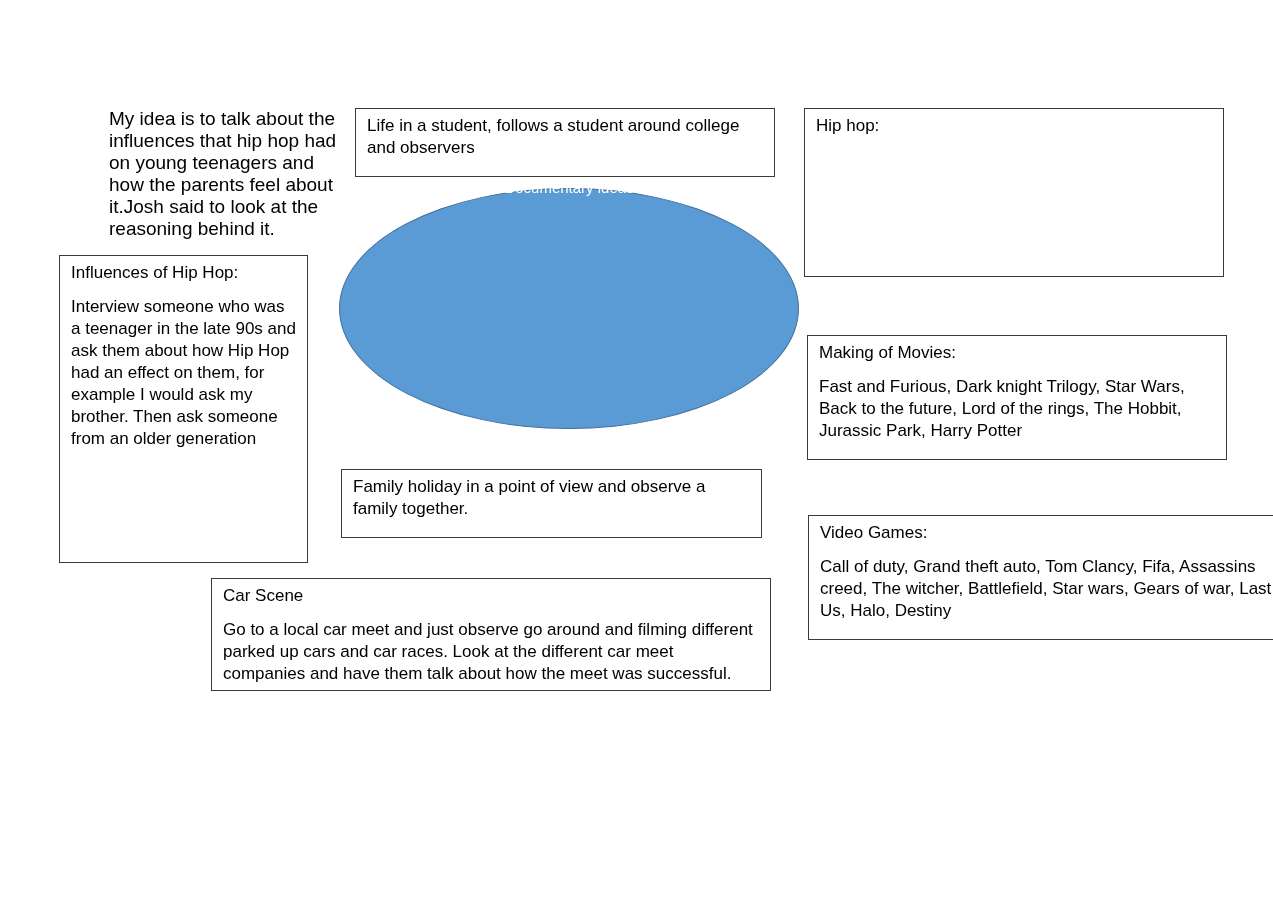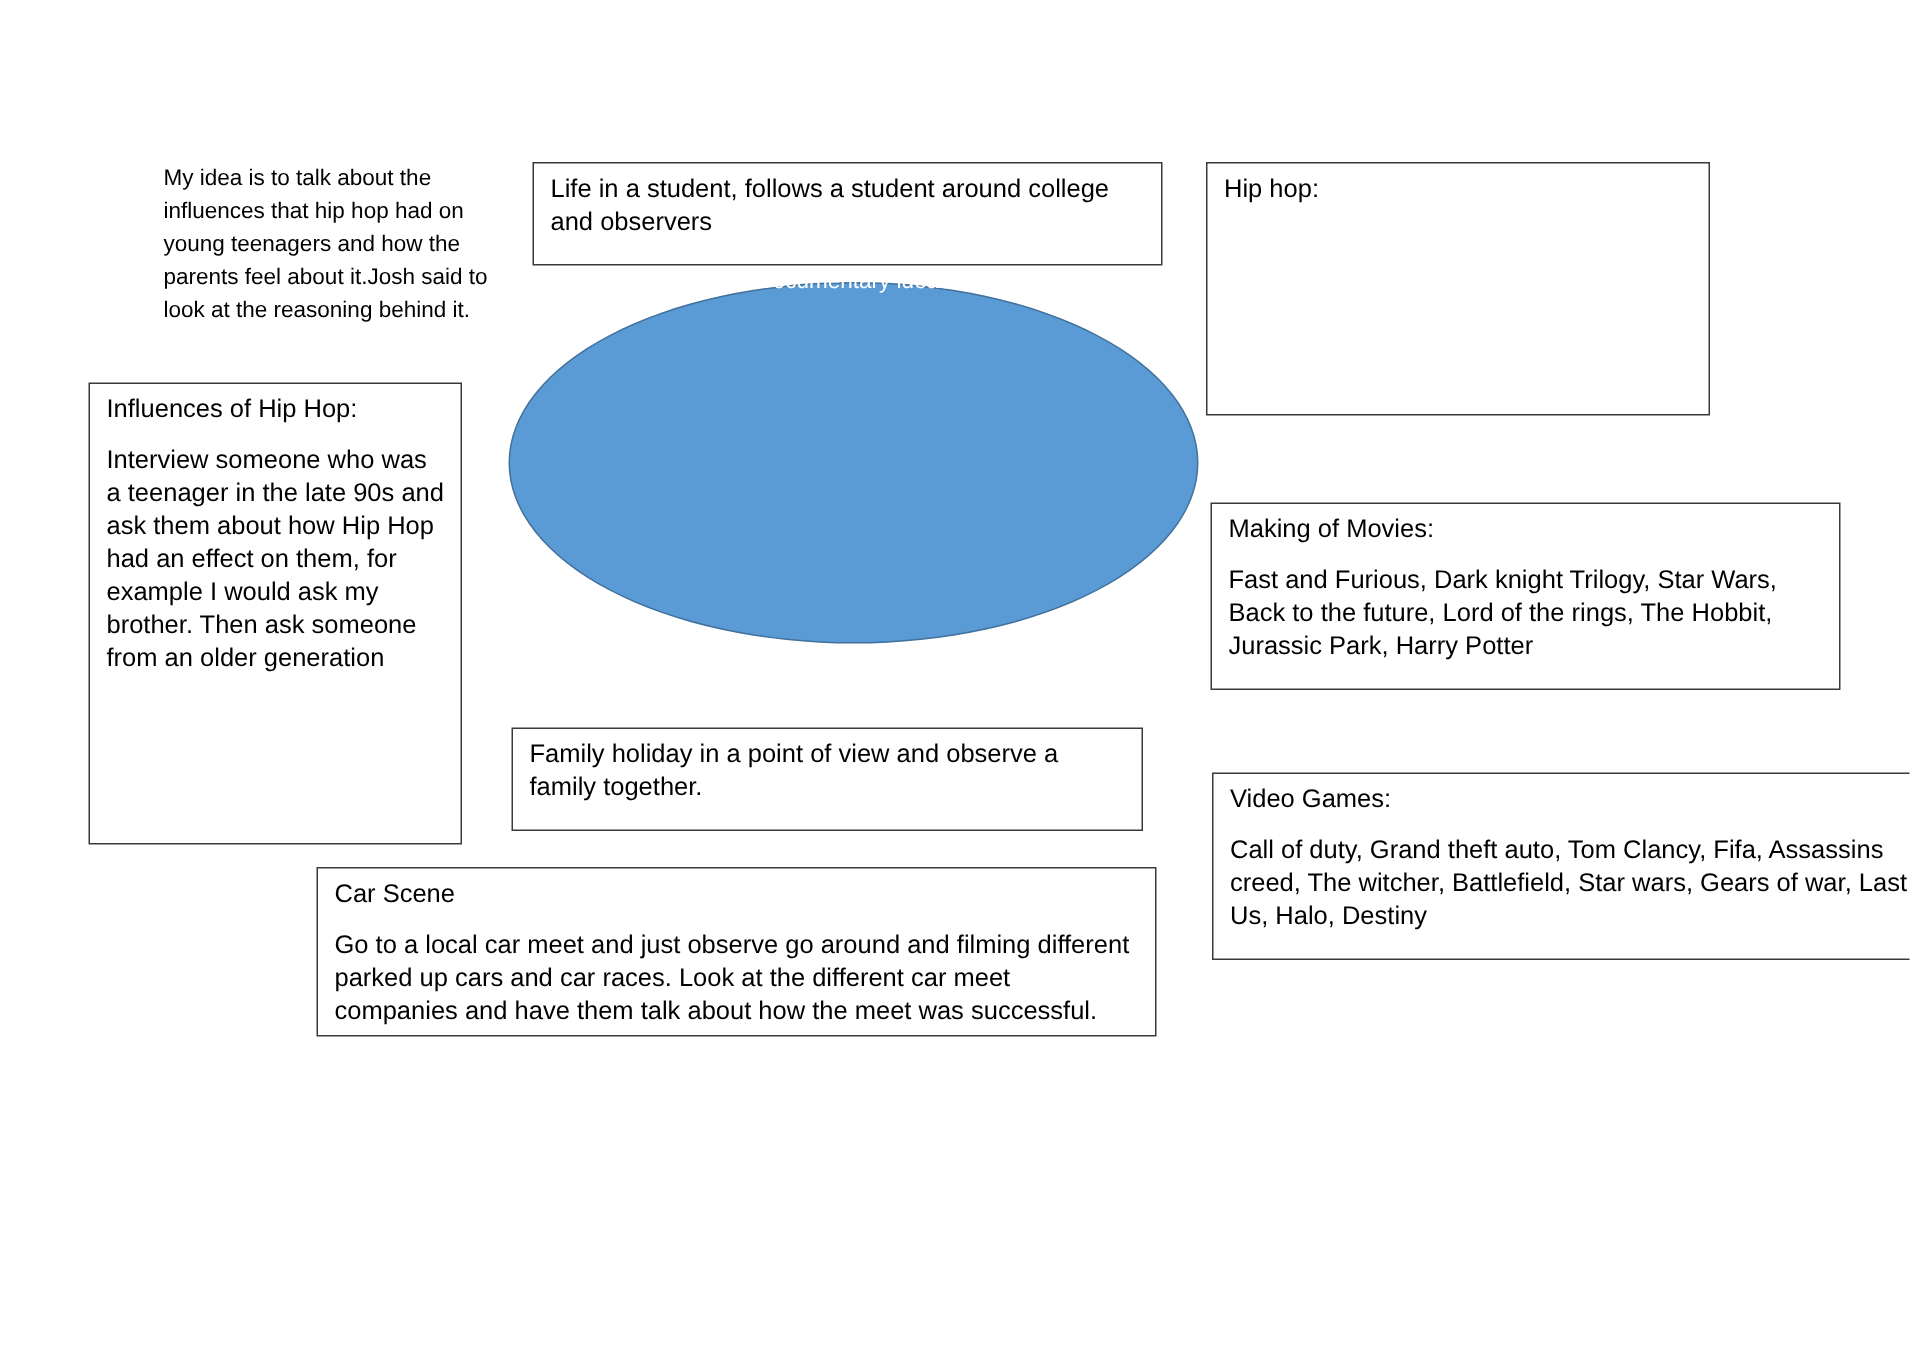--- a/index.html
+++ b/index.html
@@ -31,21 +31,21 @@
       line-height: 22px;
     }
     .box .title {
       margin: 0 0 12px 0;
     }
     .box .body {
       margin: 0;
     }
     .free-text {
       position: absolute;
-      font-size: 15px;
+      font-size: 19px;
       line-height: 22px;
     }
     .ellipse {
       position: absolute;
       left: 339px;
       top: 188px;
       width: 460px;
       height: 241px;
       border-radius: 50%;
       background: #5b9bd5;
@@ -66,39 +66,39 @@
 <div class="canvas">
 
   <div class="free-text" style="left:109px; top:108px; width:230px;">
     <span>My idea is to talk about the influences that hip hop had on young teenagers and how the parents feel about it.Josh said to look at the reasoning behind it.</span>
   </div>
 
   <div class="box" style="left:355px; top:108px; width:420px; height:69px;">
     <p class="body">Life in a student, follows a student around college and observers</p>
   </div>
 
-  <div class="box" style="left:804px; top:108px; width:336px; height:169px;">
+  <div class="box" style="left:804px; top:108px; width:420px; height:169px;">
     <p class="title">Hip hop:</p>
   </div>
 
   <div class="box" style="left:59px; top:255px; width:249px; height:308px;">
     <p class="title">Influences of Hip Hop:</p>
     <p class="body">Interview someone who was a teenager in the late 90s and ask them about how Hip Hop had an effect on them, for example I would ask my brother. Then ask someone from an older generation</p>
   </div>
 
   <div class="ellipse">
     <span>Documentary ideas</span>
   </div>
 
   <div class="box" style="left:807px; top:335px; width:420px; height:125px;">
     <p class="title">Making of Movies:</p>
     <p class="body">Fast and Furious, Dark knight Trilogy, Star Wars, Back to the future, Lord of the rings, The Hobbit, Jurassic Park, Harry Potter</p>
   </div>
 
-  <div class="box" style="left:341px; top:469px; width:421px; height:69px;margin-top:16px;">
+  <div class="box" style="left:341px; top:469px; width:421px; height:69px;">
     <p class="body">Family holiday in a point of view and observe a family together.</p>
   </div>
 
   <div class="box" style="left:808px; top:515px; width:505px; height:125px;">
     <p class="title">Video Games:</p>
     <p class="body">Call of duty, Grand theft auto, Tom Clancy, Fifa, Assassins creed, The witcher, Battlefield, Star wars, Gears of war, Last of Us, Halo, Destiny</p>
   </div>
 
   <div class="box" style="left:211px; top:578px; width:560px; height:113px;">
     <p class="title">Car Scene</p>

